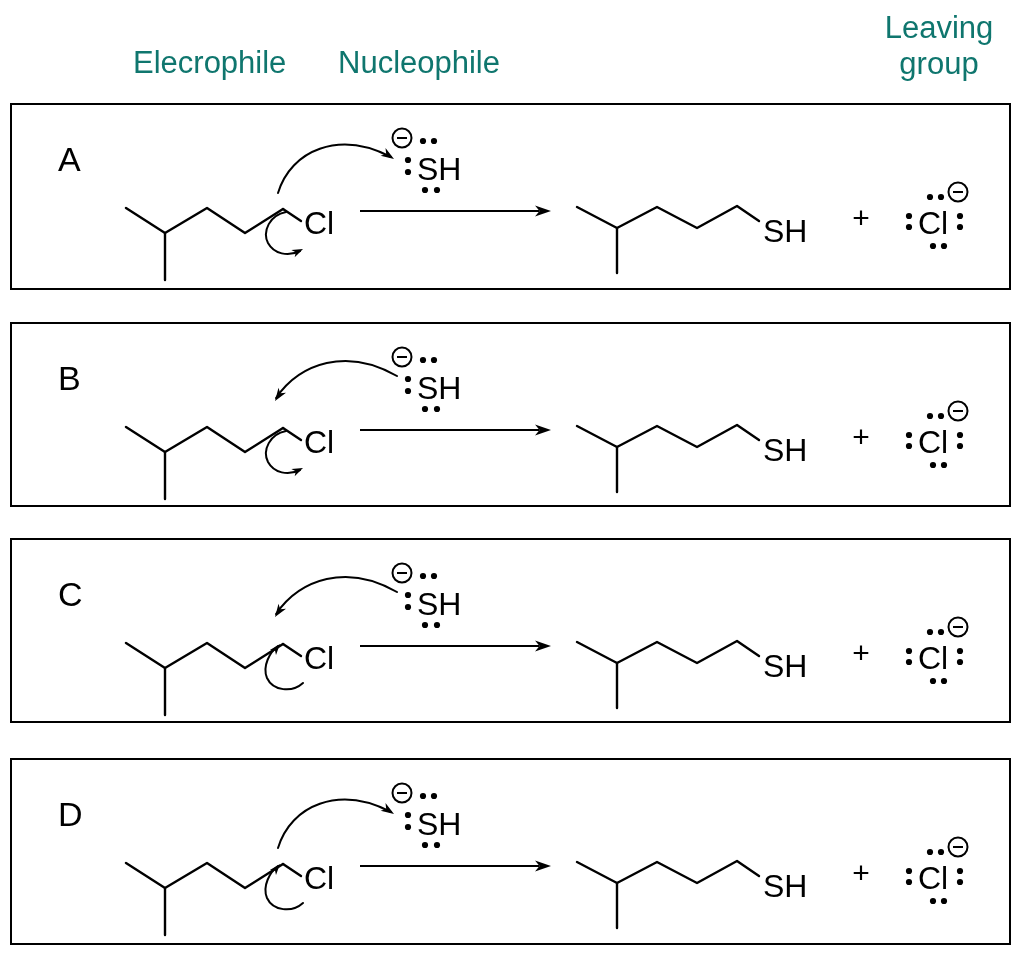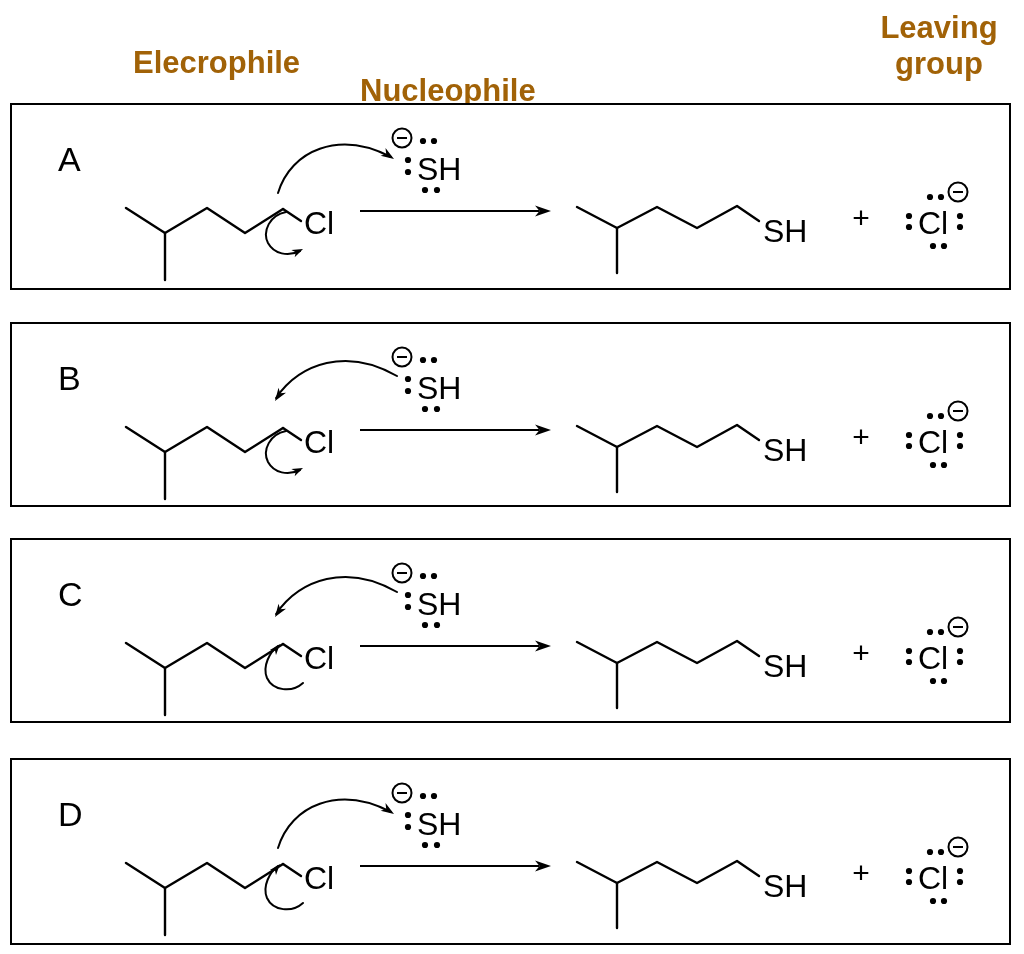--- a/index.html
+++ b/index.html
@@ -1,28 +1,28 @@
 <!DOCTYPE html>
 <html><head>
 <meta charset="utf-8">
 <style>
   html,body{margin:0;padding:0;}
   body{
     width:1024px;height:954px;position:relative;background:#ffffff;
     font-family:"Liberation Sans",sans-serif;color:#000;overflow:hidden;
   }
   .hdr{
-    position:absolute;font-size:31px;color:#a16207;white-space:nowrap;font-weight:bold;
+    position:absolute;font-size:31px;color:#0f766e;white-space:nowrap;
   }
   #hdr-leaving{
     left:854px;top:10px;width:170px;text-align:center;
     line-height:36px;white-space:normal;
   }
   #hdr-electrophile{left:133px;top:45px;text-align:right;}
-  #hdr-nucleophile{left:360px;top:45px;margin-top:28px;}
+  #hdr-nucleophile{left:338px;top:45px;}
   .option{
     position:absolute;left:10px;width:1001px;border:2.6px solid #000;
     box-sizing:border-box;background:#fff;
   }
   #option-a{top:103px;height:187px;}
   #option-b{top:322px;height:185px;}
   #option-c{top:538px;height:185px;}
   #option-d{top:758px;height:187px;}
   .option svg{display:block;position:absolute;left:0;top:0;overflow:visible;}
   svg text{font-family:"Liberation Sans",sans-serif;}

